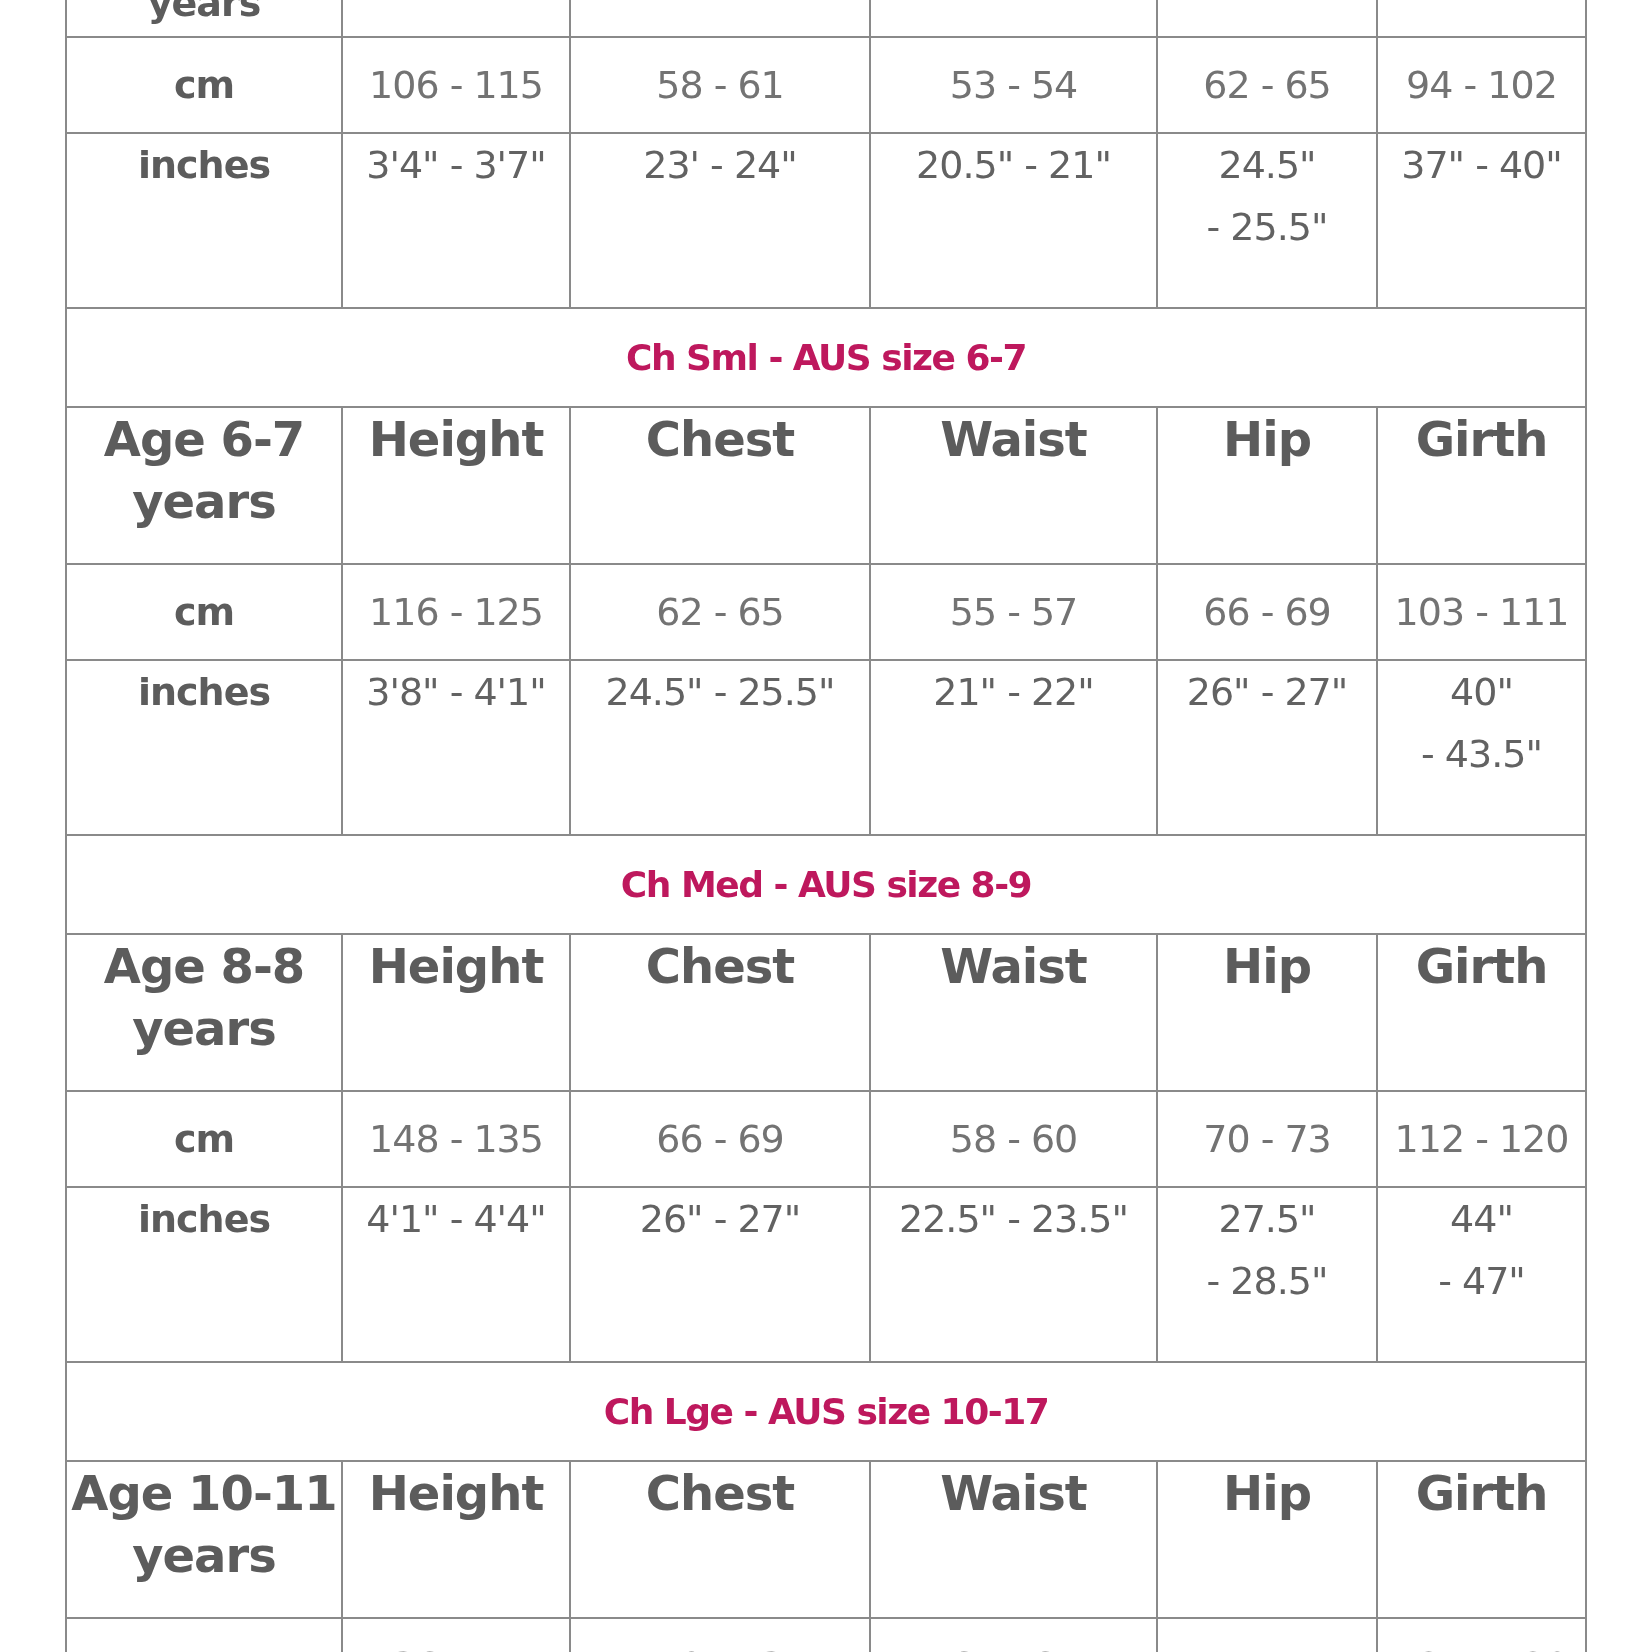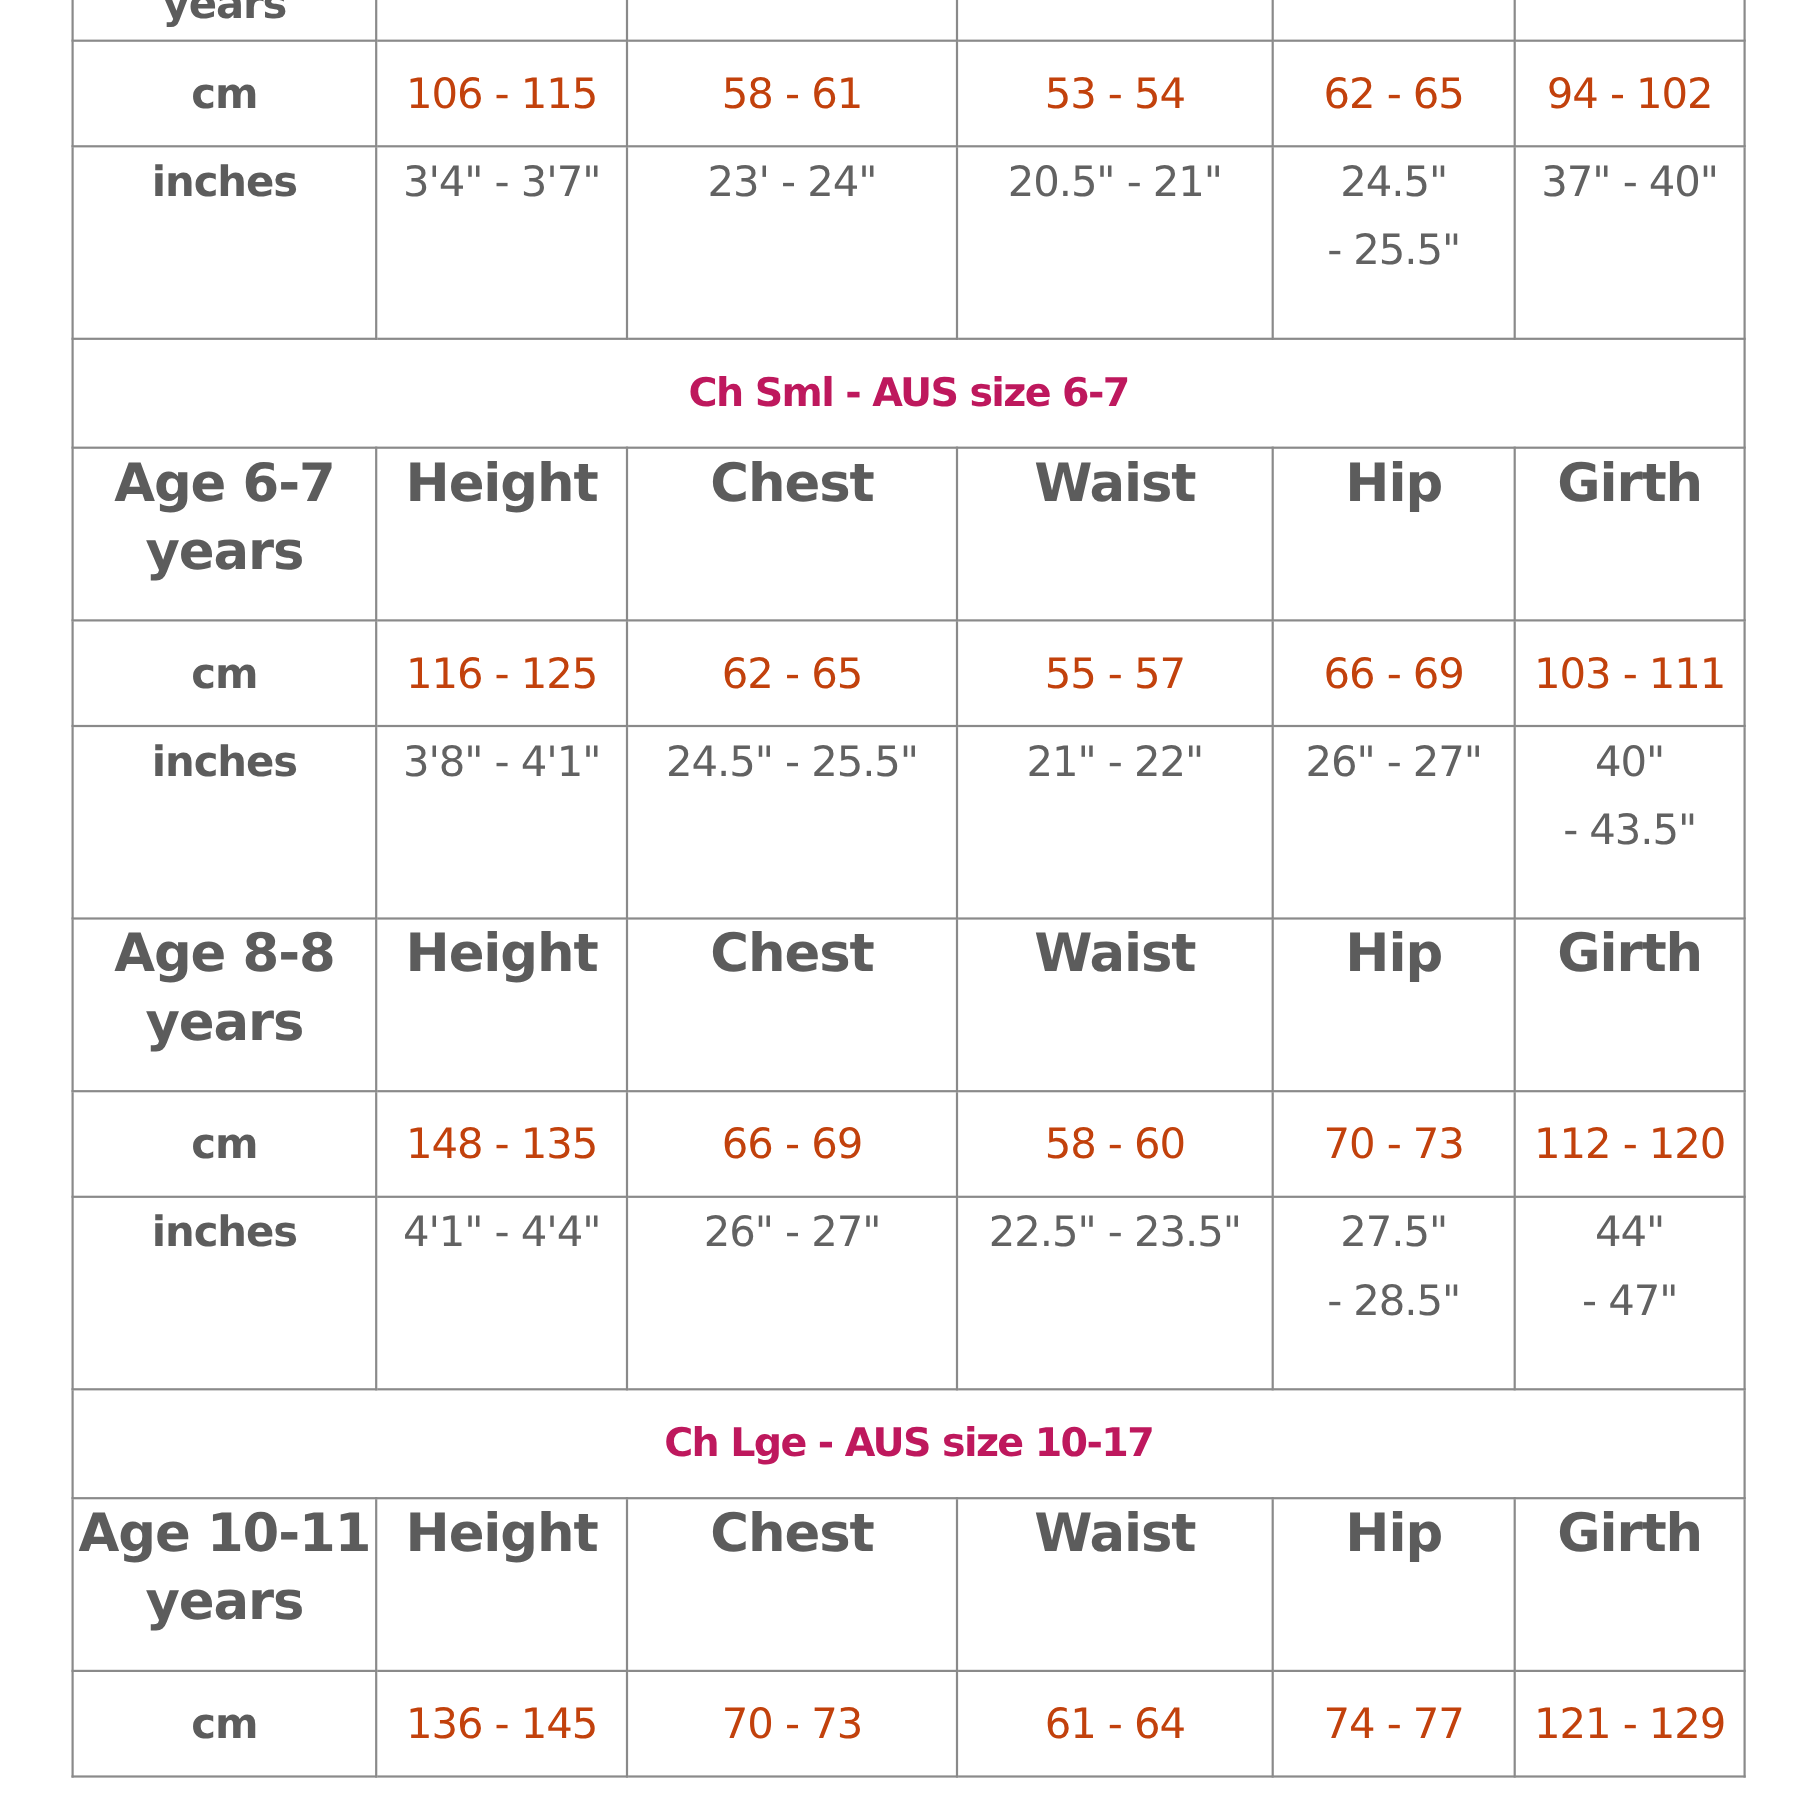--- a/index.html
+++ b/index.html
@@ -46,21 +46,21 @@
     font-size: 38px;
     line-height: 62px;
     letter-spacing: -1px;
     color: #5c5c5c;
   }
   .row-cm td {
     height: 94px;
     font-size: 38px;
     line-height: 94px;
     letter-spacing: -1px;
-    color: #c2410c;
+    color: #737373;
   }
   .row-cm td.lbl {
     font-weight: bold;
     color: #5c5c5c;
   }
   .row-in td {
     height: 175px;
     font-size: 38px;
     line-height: 62px;
     padding-top: 13px;
@@ -176,20 +176,23 @@
           </td>
         <td>
             <span class="line">26" - 27"</span>
           </td>
         <td>
             <span class="line">40"</span>
             <span class="line">- 43.5"</span>
           </td>
       </tr>
 
+      <tr class="row-title">
+        <td colspan="6">Ch Med - AUS size 8-9</td>
+      </tr>
       <tr class="row-cols">
         <td>
             <span class="line">Age 8-8</span>
             <span class="line">years</span>
           </td>
         <td>Height</td>
         <td>Chest</td>
         <td>Waist</td>
         <td>Hip</td>
         <td>Girth</td>

